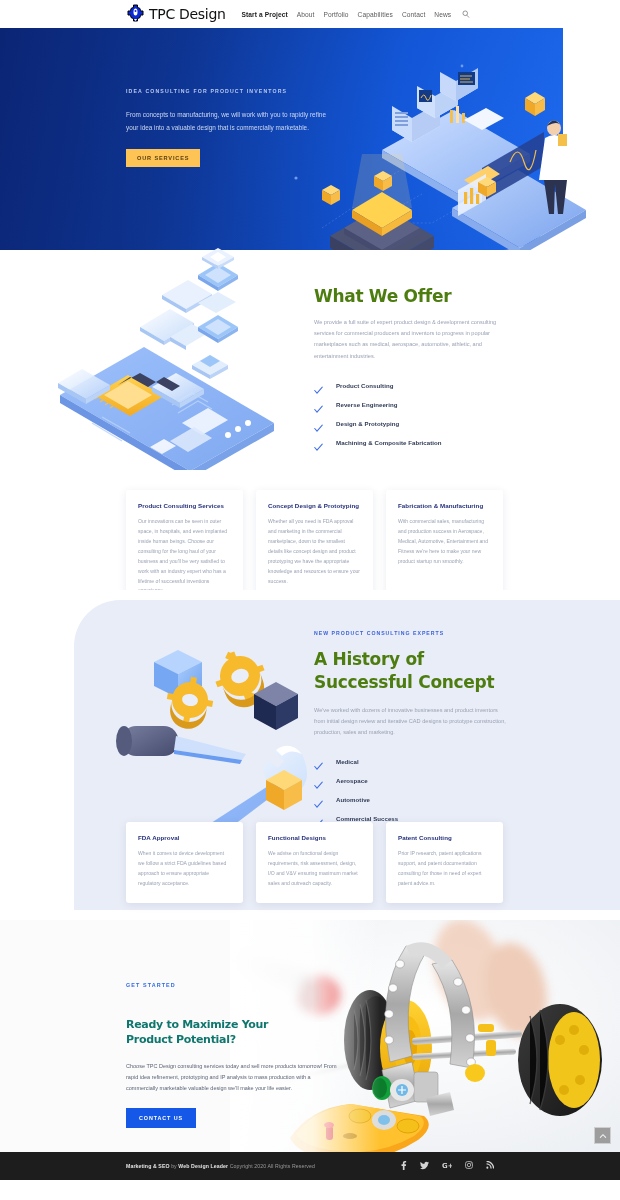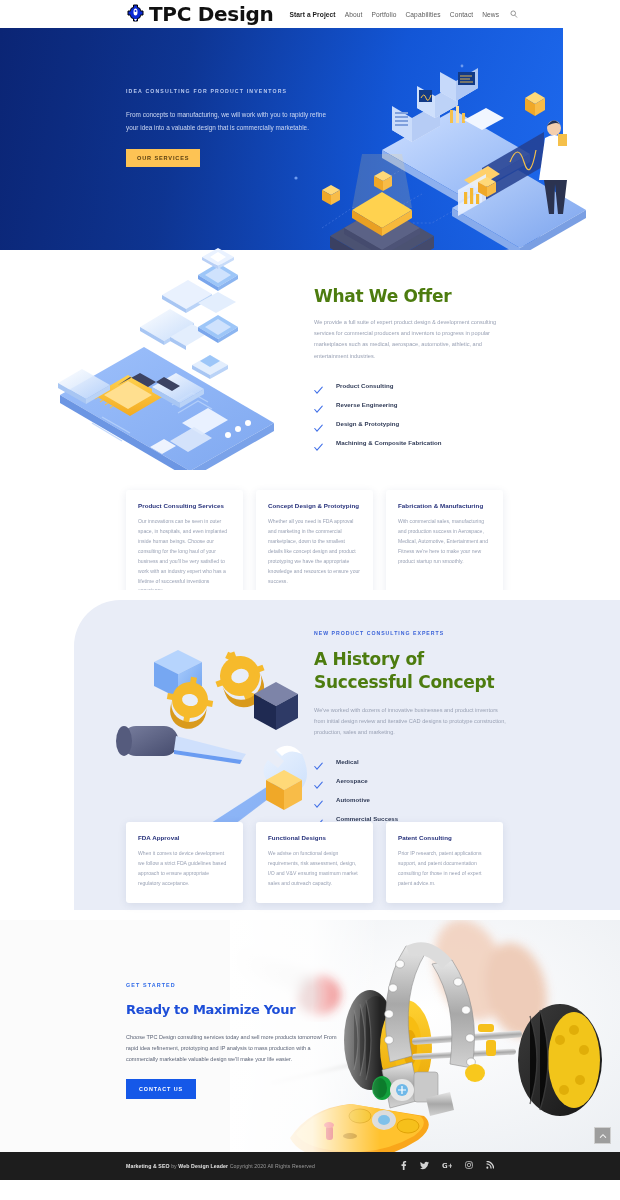--- a/index.html
+++ b/index.html
@@ -15,21 +15,21 @@
   .header {
     height:28px; width:620px;
     background:#ffffff;
     display:flex; align-items:center;
     position:relative; z-index:40;
   }
   .logo-wrap { display:flex; align-items:center; margin-left:126px; gap:4px; }
   .logo-mark { width:19px; height:20px; position:relative; }
   .logo-text {
     font-family:"DejaVu Sans", sans-serif;
-    font-weight:bold; font-size:20px; color:#111;
+    font-weight:normal; font-size:14px; color:#111;
     letter-spacing:-0.3px;
   }
   .nav { display:flex; align-items:center; gap:9px; margin-left:16px; }
   .nav a {
     font-size:6.6px; color:#5b5b5b; text-decoration:none;
     letter-spacing:0.1px; white-space:nowrap;
   }
   .nav a.active { color:#1c1c1c; font-weight:bold; }
   .nav .search-ico { margin-left:2px; display:flex; align-items:center; }
 
@@ -123,21 +123,21 @@
   
   .cta { position:relative; width:620px; height:232px; overflow:hidden; background:#fbfbfb; }
   .cta-photo { position:absolute; right:0; top:0; width:390px; height:232px; overflow:hidden; }
   .cta-copy { position:absolute; left:126px; top:62px; width:230px; z-index:5; }
   .cta-eyebrow {
     font-size:5.4px; color:#2f6ae8; letter-spacing:1.1px; font-weight:bold;
     text-transform:uppercase;
   }
   .cta-title {
     font-family:"DejaVu Sans", sans-serif; font-weight:bold;
-    font-size:13px; line-height:1.32; color:#1d4ed8; margin-top:13px;
+    font-size:11px; line-height:1.32; color:#0f766e; margin-top:30px;
     letter-spacing:-0.3px;
   }
   .cta-sub { font-size:5.5px; line-height:2.0; color:#5b6376; margin-top:14px; width:212px; }
   .cta-btn {
     margin-top:14px; display:inline-block; background:#1558e8; color:#fff;
     font-size:5.4px; font-weight:bold; letter-spacing:.9px;
     padding:7px 13px; border:0; cursor:pointer;
   }
   .scroll-top {
     position:absolute; right:9px; bottom:8px; width:17px; height:17px;
@@ -732,20 +732,21 @@
           <stop offset="1" stop-color="#ffffff" stop-opacity="0"></stop>
         </linearGradient>
       </defs>
     </svg>
   </div>
 
   <div class="cta-copy">
     <div class="cta-eyebrow">GET STARTED</div>
     <div class="cta-title">
       <div>Ready to Maximize Your</div>
+      <div>Product Potential?</div>
     </div>
     <p class="cta-sub">Choose TPC Design consulting services today and sell more products tomorrow! From rapid idea refinement, prototyping and IP analysis to mass production with a commercially marketable valuable design we'll make your life easier.</p>
     <button class="cta-btn">CONTACT US</button>
   </div>
 
   <div class="scroll-top">
     <svg width="8" height="8" viewBox="0 0 12 12">
       <path d="M2 8 L6 4 L10 8" stroke="#f2f2f2" stroke-width="1.6" fill="none" stroke-linecap="round"></path>
     </svg>
   </div>

